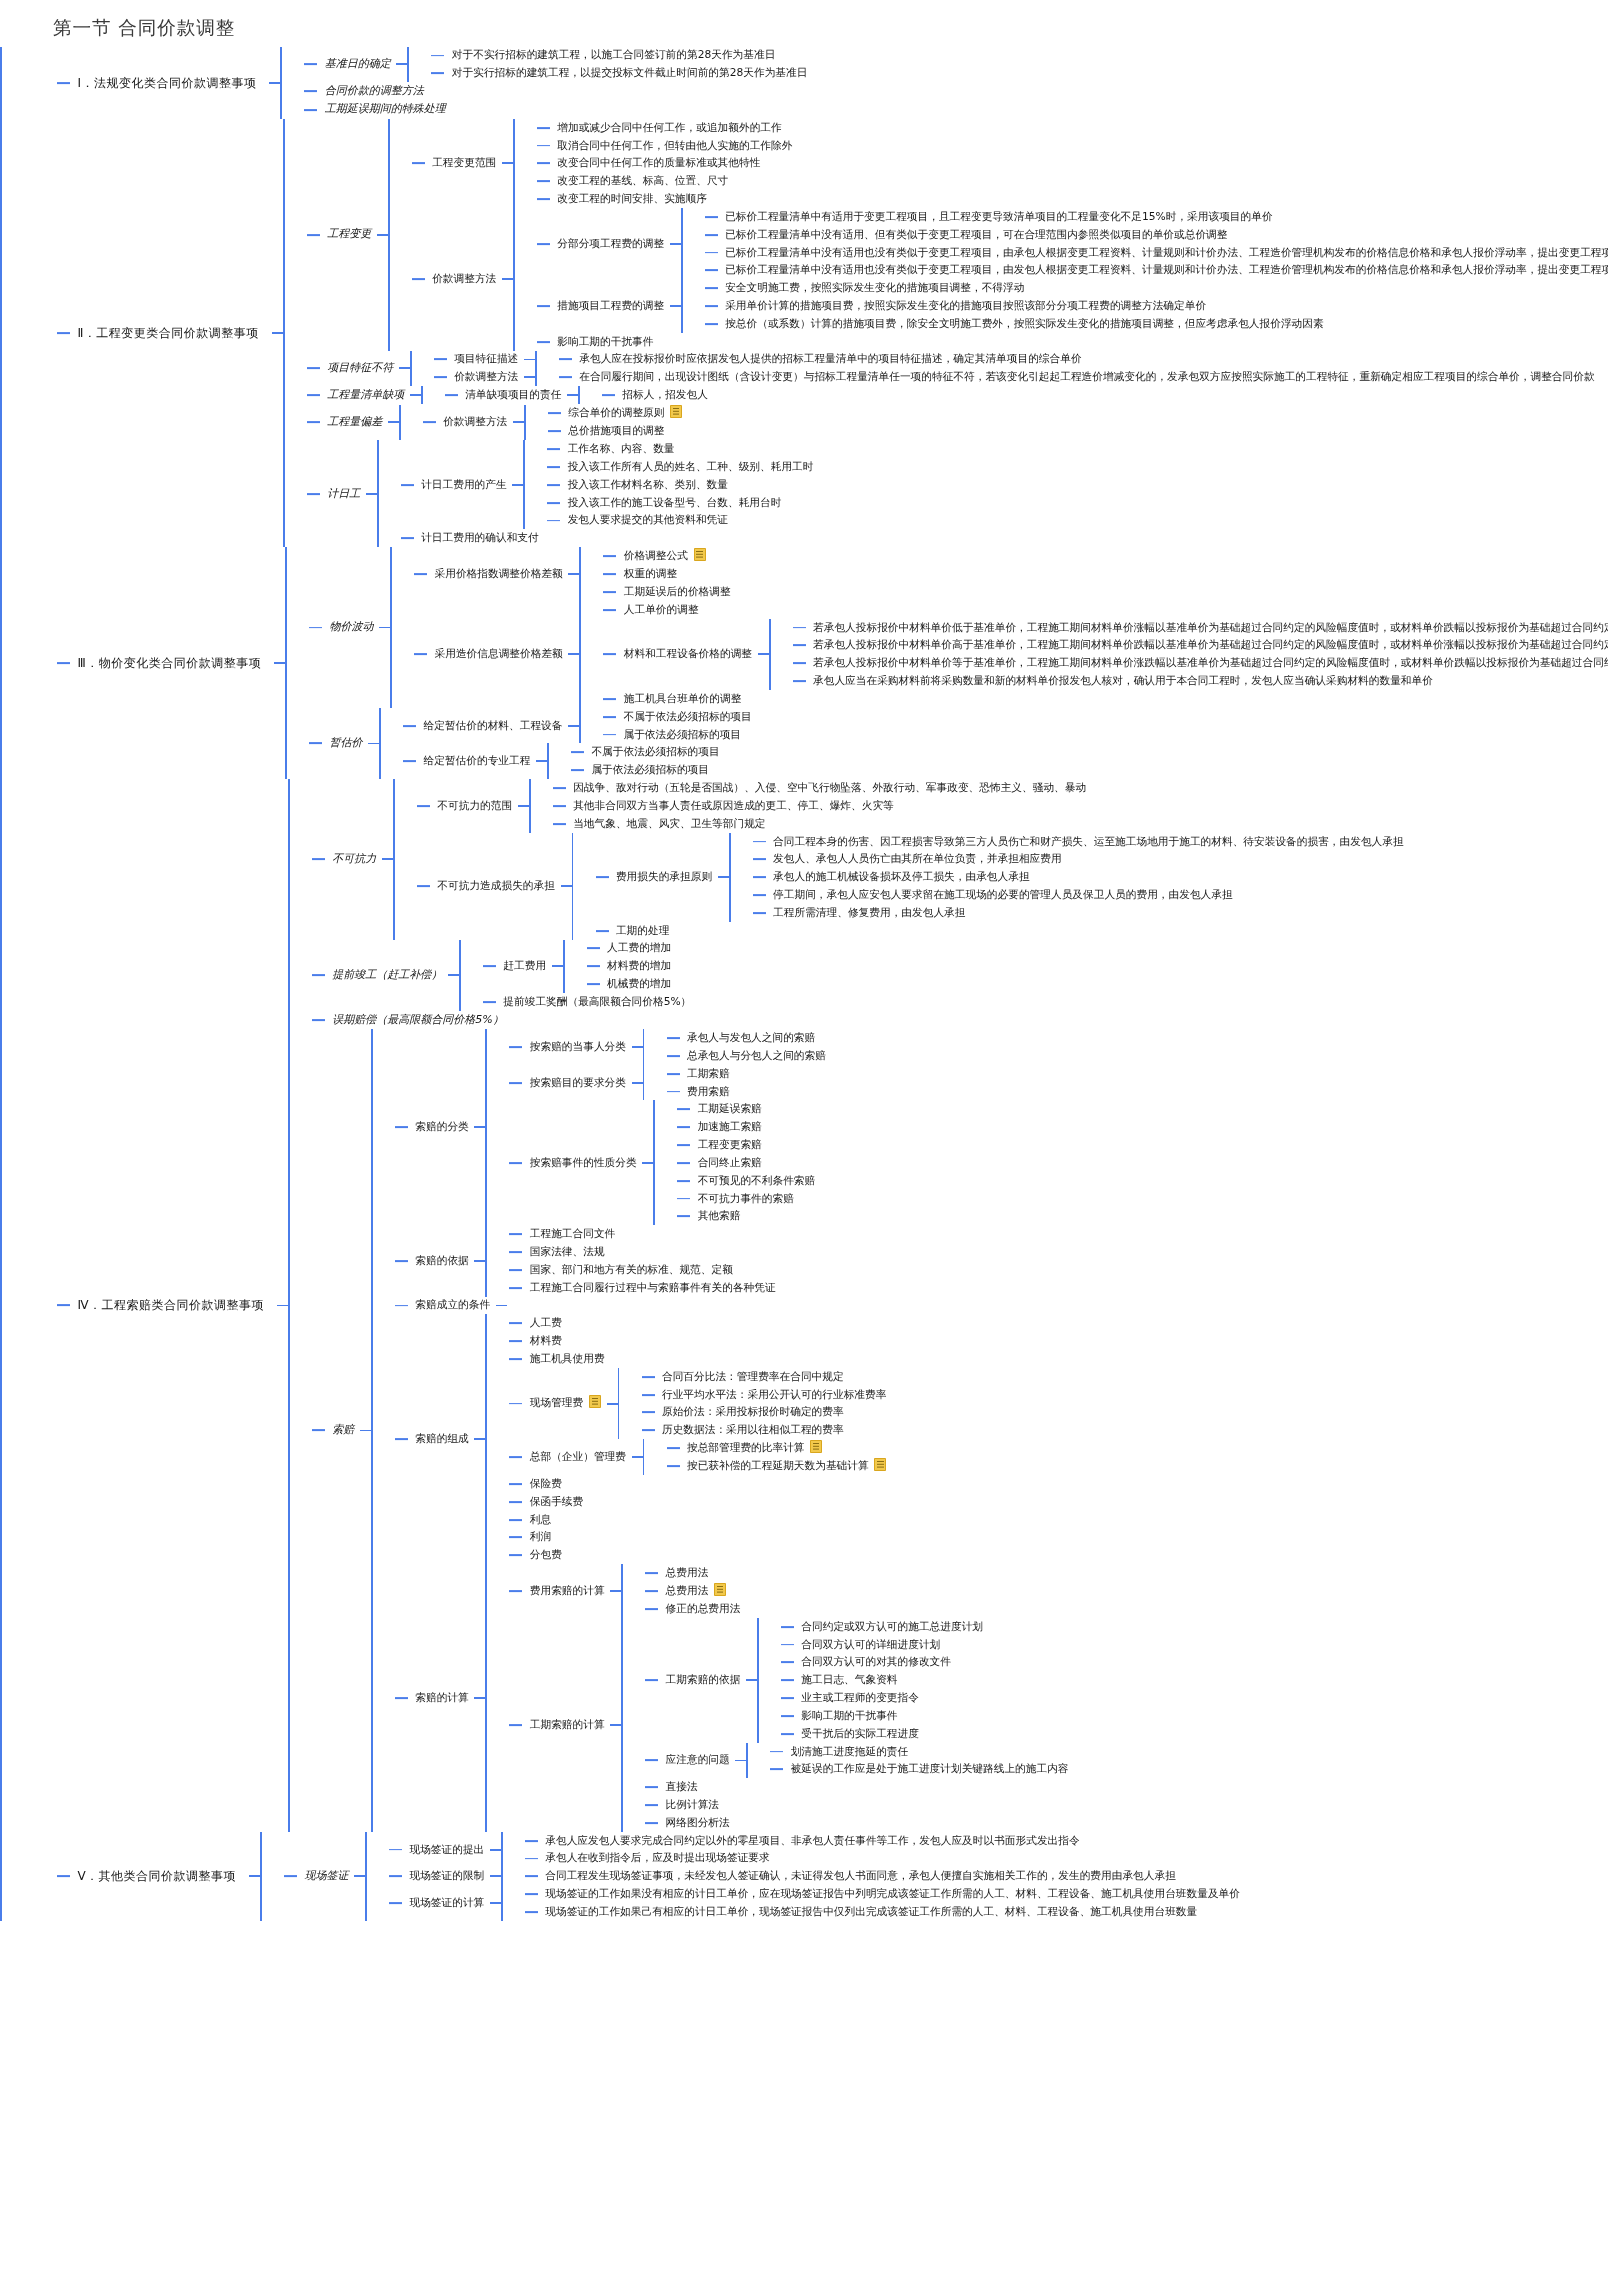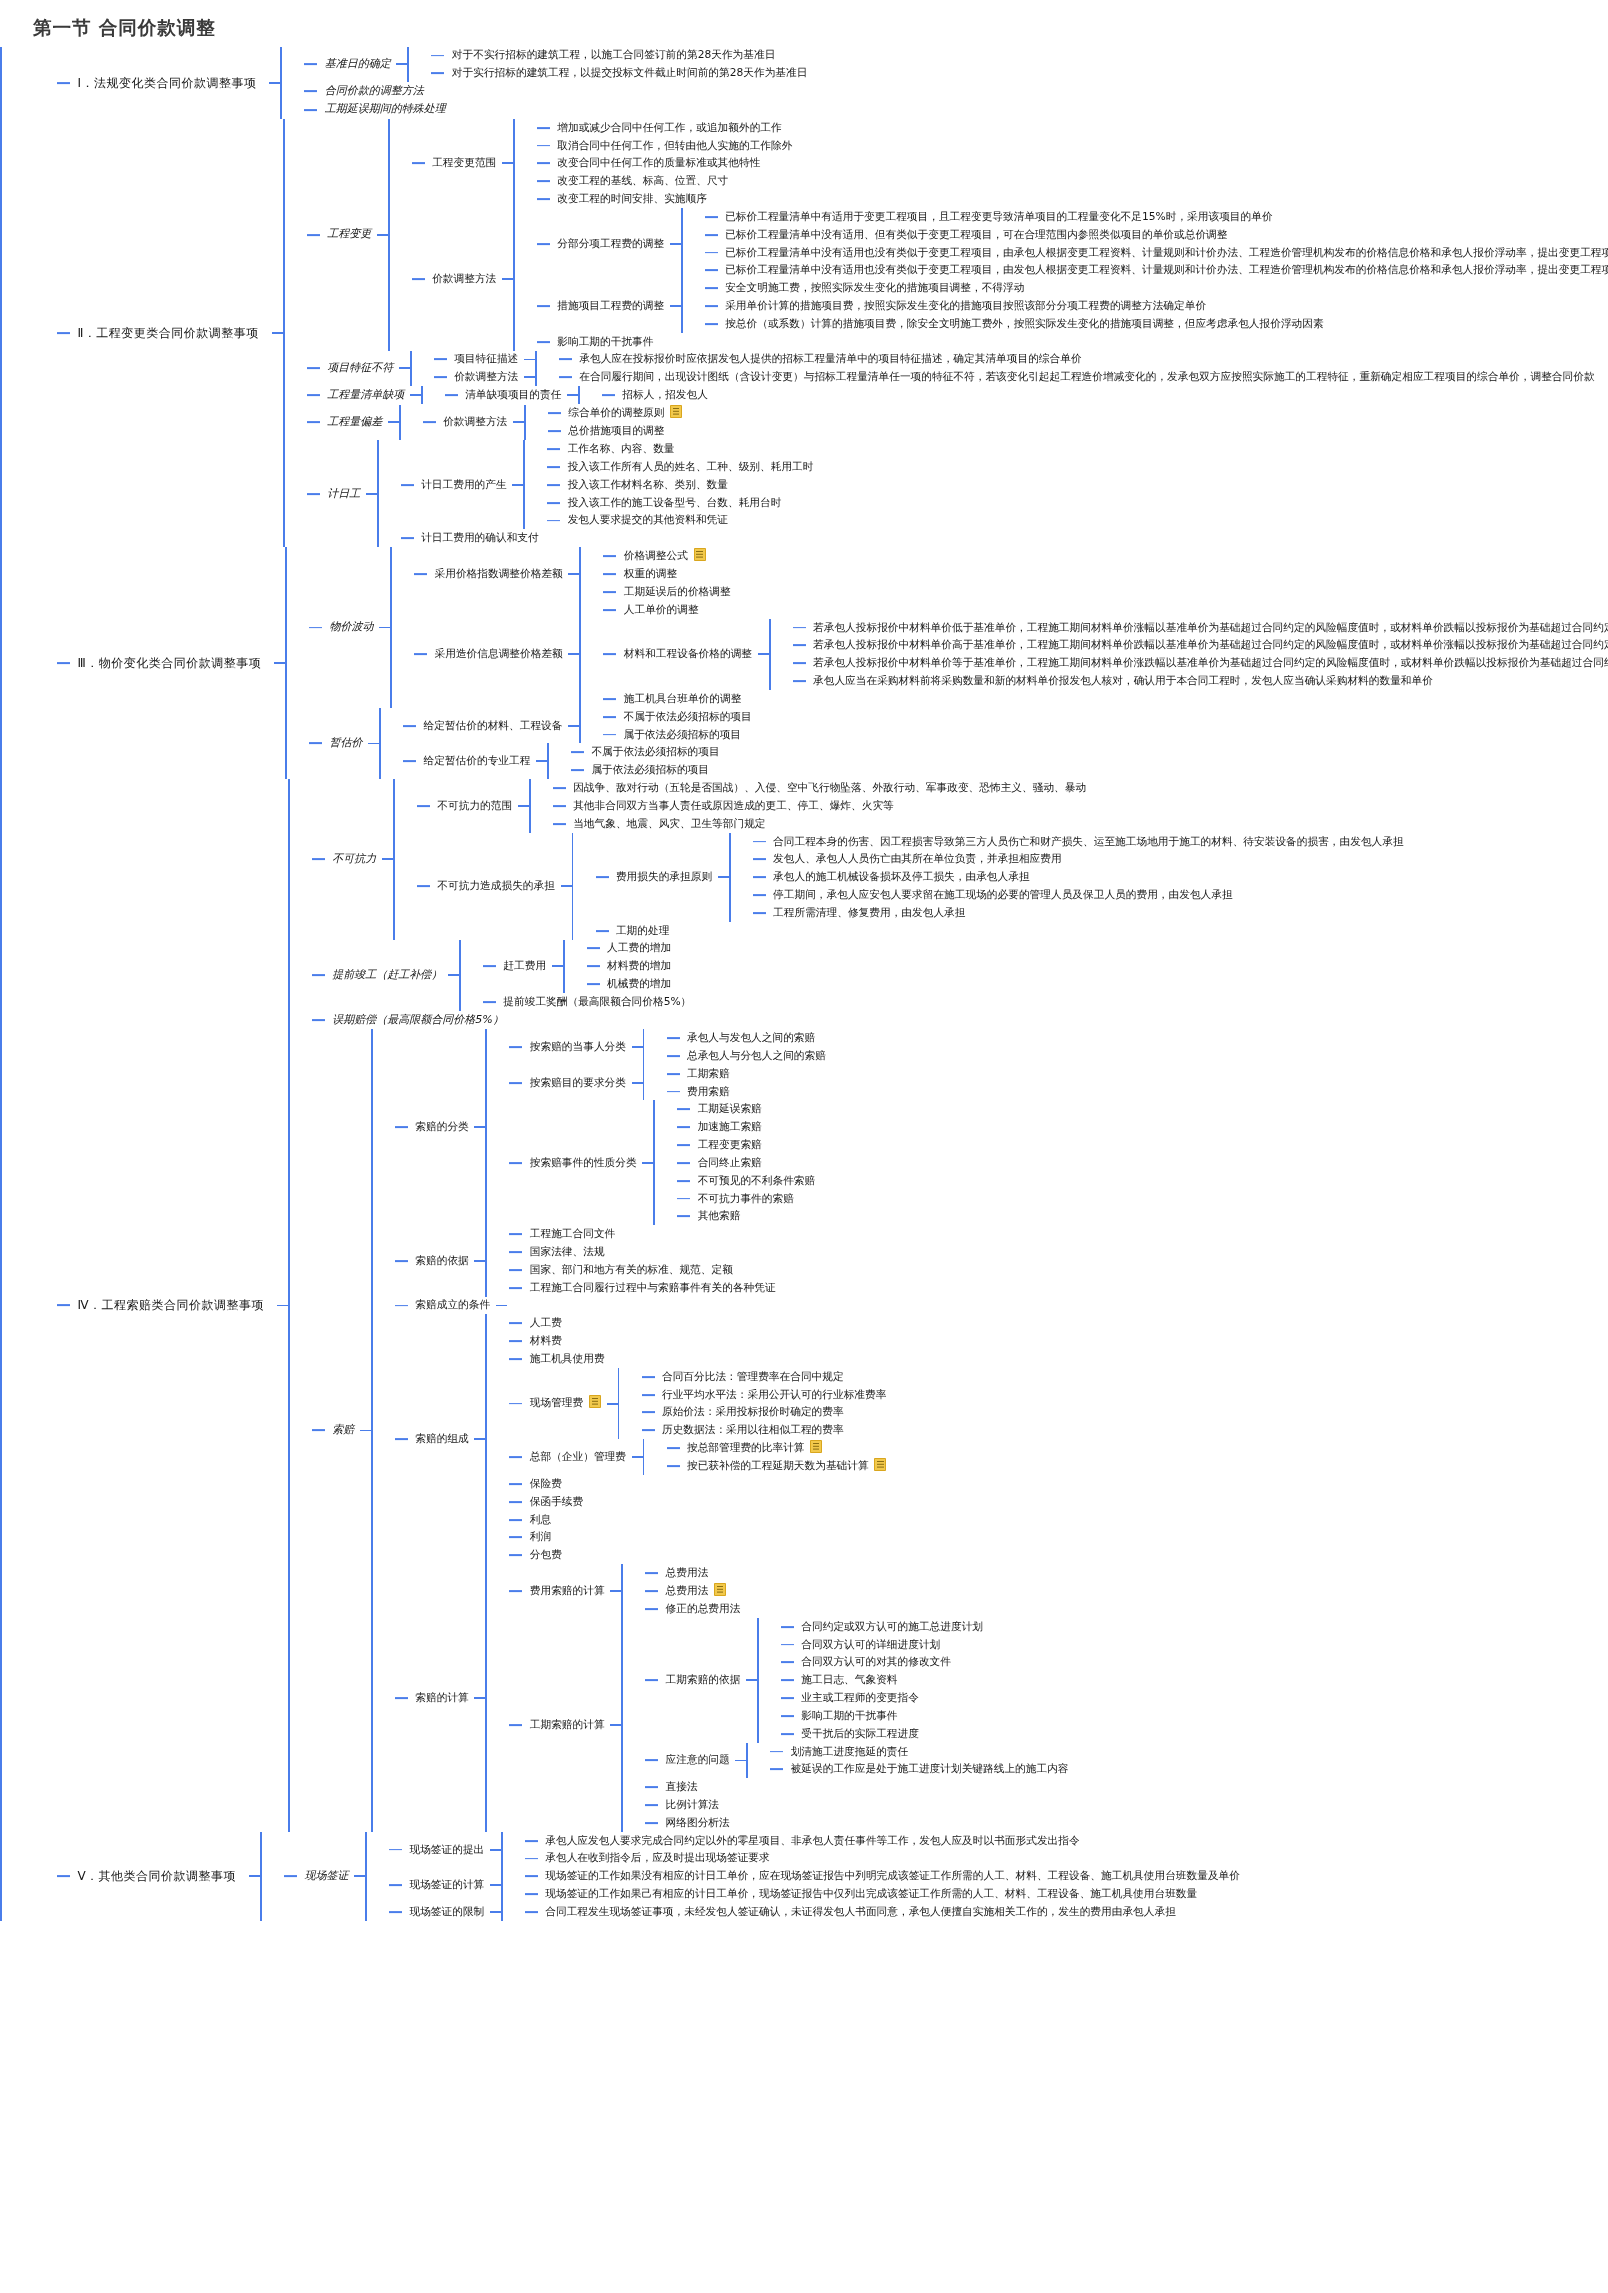--- a/index.html
+++ b/index.html
@@ -8,21 +8,22 @@
     color:#1a1a1a;
     width:1608px;
   }
   #page{position:relative;width:1608px;min-height:2294px;padding:0;box-sizing:border-box;}
 
   .doc-title{
     font-size:18.6px;
     color:#3a3a3a;
     padding:15px 0 5.6px 33px;
     letter-spacing:0.9px;
-    font-weight:700;
+    font-weight:400;
+    margin-left:20px;
   }
 
   
   ul.tree, ul.tree ul{ list-style:none; margin:0; padding:0; }
   ul.tree{ padding-left:33px; }
 
   li.node{
     position:relative;
     display:flex;
     align-items:center;
@@ -789,40 +790,40 @@
                             <li class="node">
                               <span class="label leafy">承包人应发包人要求完成合同约定以外的零星项目、非承包人责任事件等工作，发包人应及时以书面形式发出指令</span>
                             </li>
                             <li class="node">
                               <span class="label leafy">承包人在收到指令后，应及时提出现场签证要求</span>
                             </li>
                           </ul>
                         </div>
                       </li>
                       <li class="node">
+                        <span class="label leafy">现场签证的限制</span>
+                        <span class="pstub"></span>
+                        <div class="kids">
+                          <ul class="tree">
+                            <li class="node">
+                              <span class="label leafy">合同工程发生现场签证事项，未经发包人签证确认，未证得发包人书面同意，承包人便擅自实施相关工作的，发生的费用由承包人承担</span>
+                            </li>
+                          </ul>
+                        </div>
+                      </li>
+                      <li class="node">
                         <span class="label leafy">现场签证的计算</span>
                         <span class="pstub"></span>
                         <div class="kids">
                           <ul class="tree">
                             <li class="node">
                               <span class="label leafy">现场签证的工作如果没有相应的计日工单价，应在现场签证报告中列明完成该签证工作所需的人工、材料、工程设备、施工机具使用台班数量及单价</span>
                             </li>
                             <li class="node">
                               <span class="label leafy">现场签证的工作如果己有相应的计日工单价，现场签证报告中仅列出完成该签证工作所需的人工、材料、工程设备、施工机具使用台班数量</span>
-                            </li>
-                          </ul>
-                        </div>
-                      </li>
-                      <li class="node">
-                        <span class="label leafy">现场签证的限制</span>
-                        <span class="pstub"></span>
-                        <div class="kids">
-                          <ul class="tree">
-                            <li class="node">
-                              <span class="label leafy">合同工程发生现场签证事项，未经发包人签证确认，未证得发包人书面同意，承包人便擅自实施相关工作的，发生的费用由承包人承担</span>
                             </li>
                           </ul>
                         </div>
                       </li>
                     </ul>
                   </div>
                 </li>
               </ul>
             </div>
           </li>

